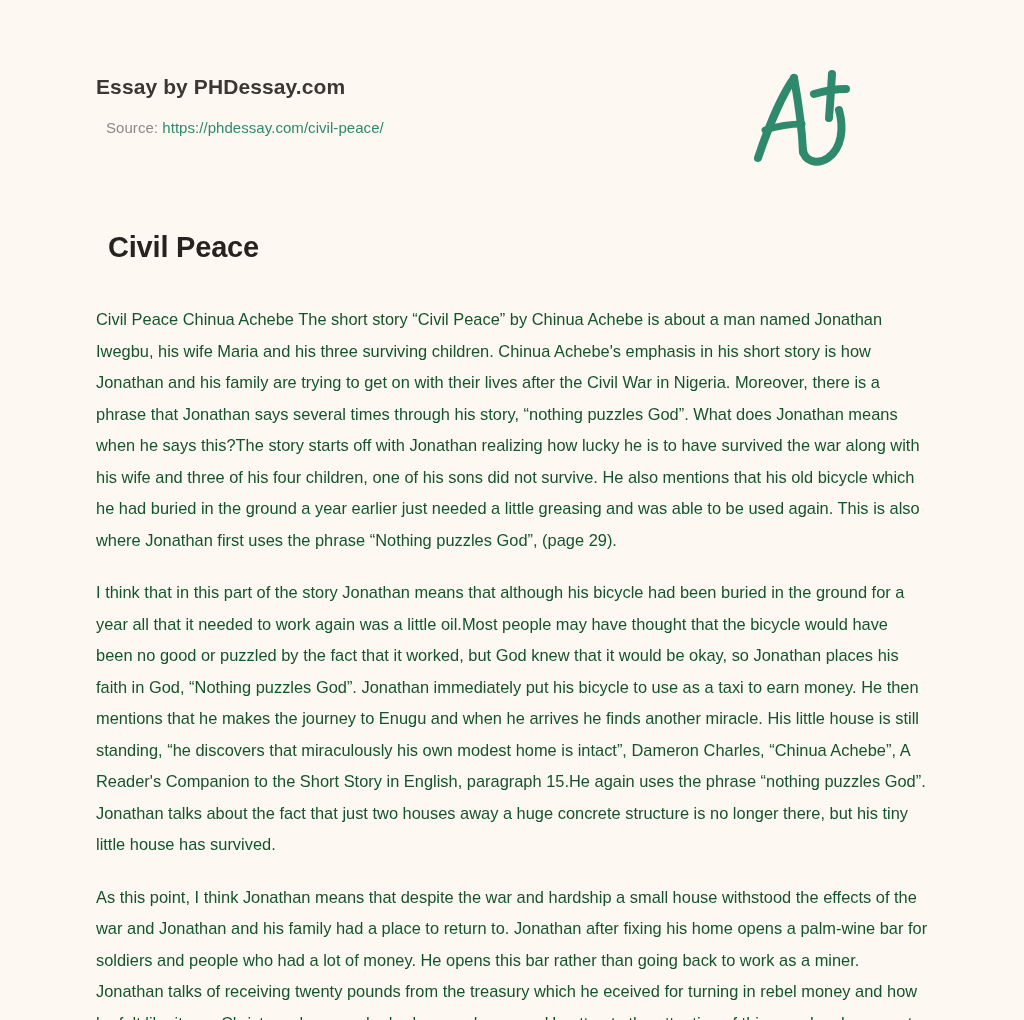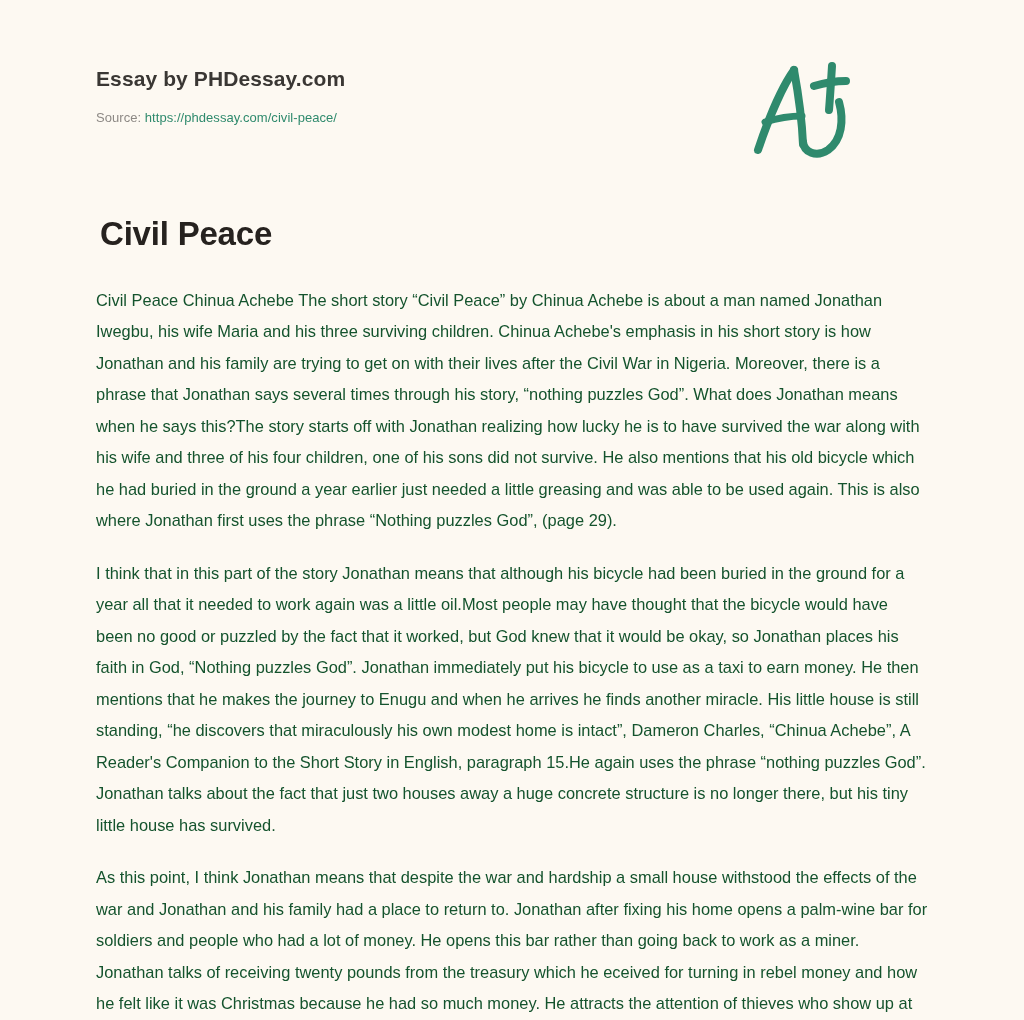--- a/index.html
+++ b/index.html
@@ -14,43 +14,43 @@
     font-family: "Liberation Sans", sans-serif;
     overflow: hidden;
     -webkit-font-smoothing: antialiased;
   }
 
   .page {
     position: relative;
     width: 1024px;
     height: 780px;
     box-sizing: border-box;
-    padding: 0 96px;
+    padding: 8px 96px;
   }
 
   
   .masthead {
     position: relative;
     padding-top: 66px;
     height: 120px;
     box-sizing: border-box;
   }
 
   .brand-line {
     font-size: 21px;
     font-weight: bold;
     color: #3a3734;
     letter-spacing: 0.1px;
     line-height: 1.2;
     margin: 0;
   }
 
   .source-line {
-    margin: 19px 0 0 0;
-    font-size: 13px;
+    margin: 19px 0 0 10px;
+    font-size: 15px;
     color: #8d8985;
     line-height: 1.3;
     letter-spacing: 0.05px;
   }
 
   .source-label {
     color: #8d8985;
   }
 
   .source-url {
@@ -63,23 +63,23 @@
     position: absolute;
     top: 58px;
     right: 72px;
     width: 120px;
     height: 110px;
     pointer-events: none;
   }
 
   
   .doc-title {
-    margin: 4px;
+    margin: 12px;
     padding-top: 91px;
-    font-size: 33px;
+    font-size: 29px;
     font-weight: bold;
     color: #26221f;
     letter-spacing: -0.2px;
     line-height: 1.15;
   }
 
   
   .article {
     padding-top: 28px;
   }

